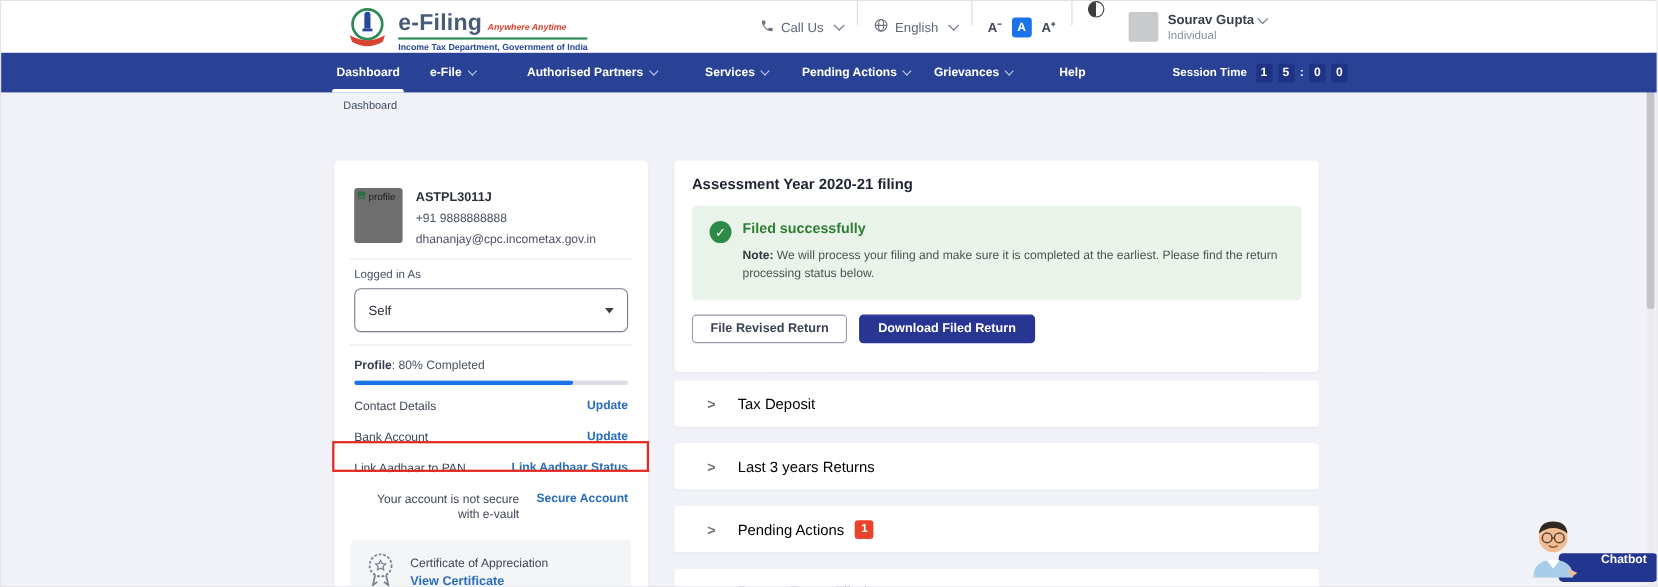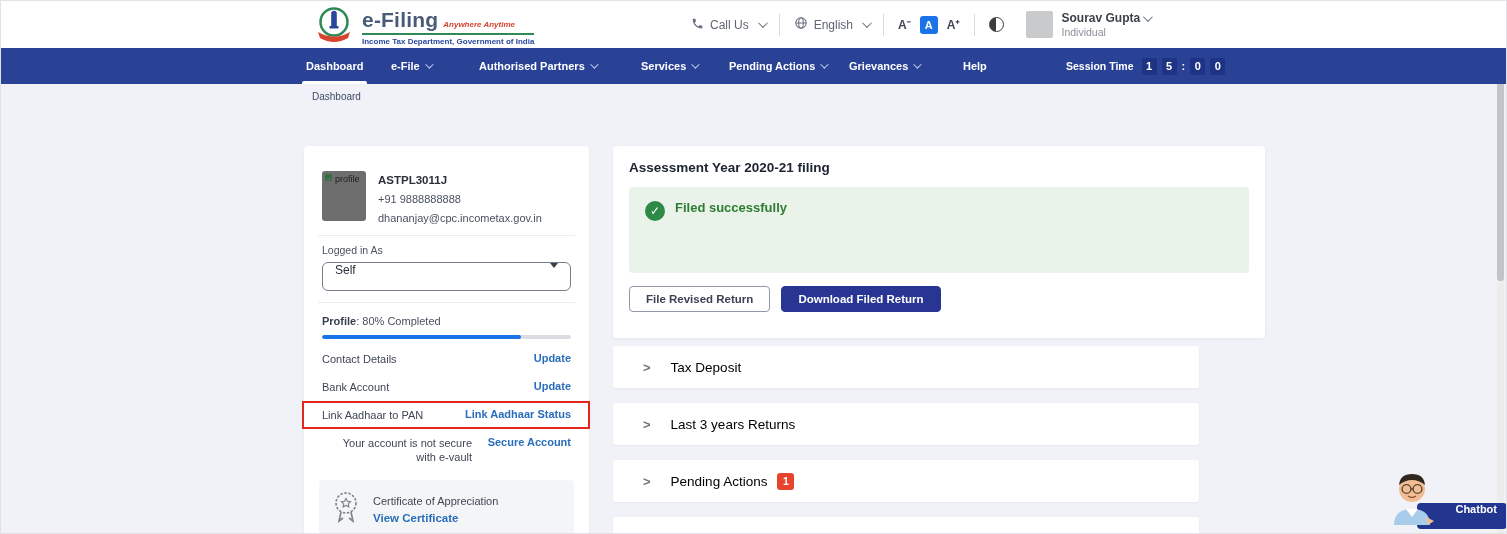--- a/index.html
+++ b/index.html
@@ -9,21 +9,21 @@
 
   
   .top-header { position:absolute; left:0; top:0; width:1507px; height:47px; background:#fff; z-index:5; }
   .brand { position:absolute; left:313px; top:4px; display:flex; align-items:center; gap:8px; }
   .brand-text { display:flex; flex-direction:column; }
   .brand-line1 { display:flex; align-items:baseline; gap:5px; border-bottom:2px solid #2e8b57; padding-bottom:1px; }
   .brand-name { font-size:21px; font-weight:bold; color:#4a5b77; letter-spacing:.2px; }
   .brand-tagline { font-size:8px; font-style:italic; color:#d6432f; font-weight:bold; }
   .brand-dept { font-size:8px; font-weight:bold; color:#27489c; margin-top:2px; }
 
-  .header-right { position:absolute; left:690px; top:0; height:47px; display:flex; align-items:center; gap:14px; }
+  .header-right { position:absolute; left:690px; top:0; height:47px; display:flex; gap:14px; }
   .hdr-item { display:flex; align-items:center; gap:6px; font-size:12px; color:#5f6673; cursor:pointer; }
   .vdiv { width:1px; height:22px; background:#d9d9de; }
   .caret-down { display:inline-block; width:7px; height:7px; border-right:1.5px solid #6a7180; border-bottom:1.5px solid #6a7180; transform:rotate(45deg) translateY(-2px); margin-left:3px; }
   .font-controls { display:flex; align-items:center; gap:9px; }
   .fc { font-size:12px; color:#3f4654; font-weight:bold; cursor:pointer; }
   .fc-active { width:18px; height:18px; background:#1a73e8; color:#fff; border-radius:3px; display:flex; align-items:center; justify-content:center; font-size:11px; }
   .contrast-icon { width:15px; height:15px; border-radius:50%; border:1.5px solid #3c3c3c; background:linear-gradient(90deg,#3c3c3c 50%,#ffffff 50%); cursor:pointer; }
   .user-chip { display:flex; align-items:center; gap:9px; cursor:pointer; }
   .avatar-box { width:27px; height:27px; background:#c9cacc; border-radius:2px; }
   .user-name { font-size:12px; font-weight:bold; color:#3a3f49; display:flex; align-items:center; }
@@ -46,40 +46,40 @@
   .profile-card { position:absolute; left:303px; top:145px; width:285px; height:389px; background:#fff; border-radius:4px 4px 0 0; box-shadow:0 1px 3px rgba(40,50,90,.06); padding:15px 18px; }
   .welcome { font-size:15px; font-weight:bold; color:#212330; }
   .profile-row { display:flex; margin-top:10px; }
   .broken-avatar { position:relative; width:44px; height:50px; background:#6e6e6e; border-radius:3px; flex-shrink:0; }
   .broken-alt { position:absolute; left:2px; top:2px; display:flex; align-items:center; gap:2px; font-size:9px; color:#1c1c1c; background:transparent; white-space:nowrap; }
   .profile-info { margin-left:12px; display:flex; flex-direction:column; gap:7px; padding-top:3px; }
   .pan-text { font-size:11.5px; font-weight:bold; color:#2b2f3a; }
   .contact-text { font-size:11px; color:#4a5160; }
   .hdiv { height:1px; background:#ebecf0; margin:11px -4px 0 -4px; }
   .field-label { font-size:10.5px; color:#4a5160; margin-top:8px; }
-  .select-box { margin-top:6px; height:29px; border:1px solid #767d8c; border-radius:6px; display:flex; align-items:flex-start; justify-content:space-between; padding:0 12px; cursor:pointer; background:#fff; }
+  .select-box { margin-top:6px; height:40px; border:1px solid #767d8c; border-radius:6px; display:flex; align-items:center; justify-content:space-between; padding:0 12px; cursor:pointer; background:#fff; }
   .select-value { font-size:12px; color:#2b2f3a; }
   .select-caret { width:0; height:0; border-left:4px solid transparent; border-right:4px solid transparent; border-top:5px solid #3a3f49; }
   .progress-label { font-size:11px; font-weight:bold; color:#3a4052; margin-top:12px; }
   .progress-label .pct { font-weight:normal; color:#4a5160; }
   .progress-track { margin-top:8px; height:4px; background:#dcdde2; border-radius:2px; overflow:hidden; }
   .progress-fill { height:100%; background:#1a73e8; border-radius:2px; }
   .link-row { display:flex; justify-content:space-between; align-items:flex-start; margin-top:13px; }
   .link-row-label { font-size:11px; color:#3f4654; line-height:1.35; max-width:150px;text-align:right; }
   .link-action { font-size:11px; font-weight:bold; color:#2a6ebb; cursor:pointer; text-align:right; }
   .cert-box { margin-top:15px; margin-left:-3px; margin-right:-3px; background:#f4f5f7; border-radius:4px; padding:10px 12px; display:flex; align-items:center; gap:12px; }
   .cert-texts { display:flex; flex-direction:column; gap:5px; }
   .cert-title { font-size:11px; color:#3f4654; }
   .cert-link { font-size:11.5px; font-weight:bold; color:#2a6ebb; cursor:pointer; }
 
   
   .annotation-box { position:absolute; left:301px; top:400px; width:288px; height:28px; border:2px solid #e4261d; z-index:9; pointer-events:none; }
 
   
-  .filing-card { position:absolute; left:612px; top:145px; width:652px; height:192px; background:#fff; border-radius:4px; box-shadow:0 1px 3px rgba(40,50,90,.06); padding:14px 16px; }
+  .filing-card { position:absolute; left:612px; top:145px; width:586px; height:192px; background:#fff; border-radius:4px; box-shadow:0 1px 3px rgba(40,50,90,.06); padding:14px 16px; }
   .filing-title { font-size:13.5px; font-weight:bold; color:#202534; }
   .success-banner { margin-top:12px; background:#e9f3ea; border-radius:4px; height:86px; padding:13px 16px; position:relative; }
   .check-circle { position:absolute; left:16px; top:14px; width:20px; height:20px; border-radius:50%; background:#2e8b47; color:#fff; font-size:12px; display:flex; align-items:center; justify-content:center; }
   .success-title { margin-left:30px; font-size:13px; font-weight:bold; color:#2e7d32; }
   .success-note { margin-left:30px; margin-top:9px; font-size:11px; color:#4a5550; line-height:1.55; max-width:505px; }
   .success-note b { color:#33383f; }
   .btn-row { margin-top:13px; display:flex; gap:11px; }
   .btn { height:26px; border-radius:4px; font-size:11.5px; font-weight:bold; display:flex; align-items:center; justify-content:center; padding:0 16px; cursor:pointer; font-family:"Liberation Sans", sans-serif; }
   .btn-secondary { background:#fff; border:1px solid #9199ab; color:#3b4256; }
   .btn-primary { background:#283593; border:1px solid #283593; color:#fff; }
@@ -274,20 +274,23 @@
     </div>
   </div>
 
   <div class="annotation-box"></div>
 
   <div class="filing-card">
     <div class="filing-title">Assessment Year 2020-21 filing</div>
     <div class="success-banner">
       <span class="check-circle">✓</span>
       <div class="success-title">Filed successfully</div>
+      <div class="success-note">
+        <b>Note:</b><span> We will process your filing and make sure it is completed at the earliest. Please find the return processing status below.</span>
+      </div>
     </div>
     <div class="btn-row">
       <button class="btn btn-secondary">File Revised Return</button>
       <button class="btn btn-primary">Download Filed Return</button>
     </div>
   </div>
 
   <div class="accordion" style="top:345px;">
     <span class="acc-chevron">&gt;</span>
     <span class="acc-label">Tax Deposit</span>

